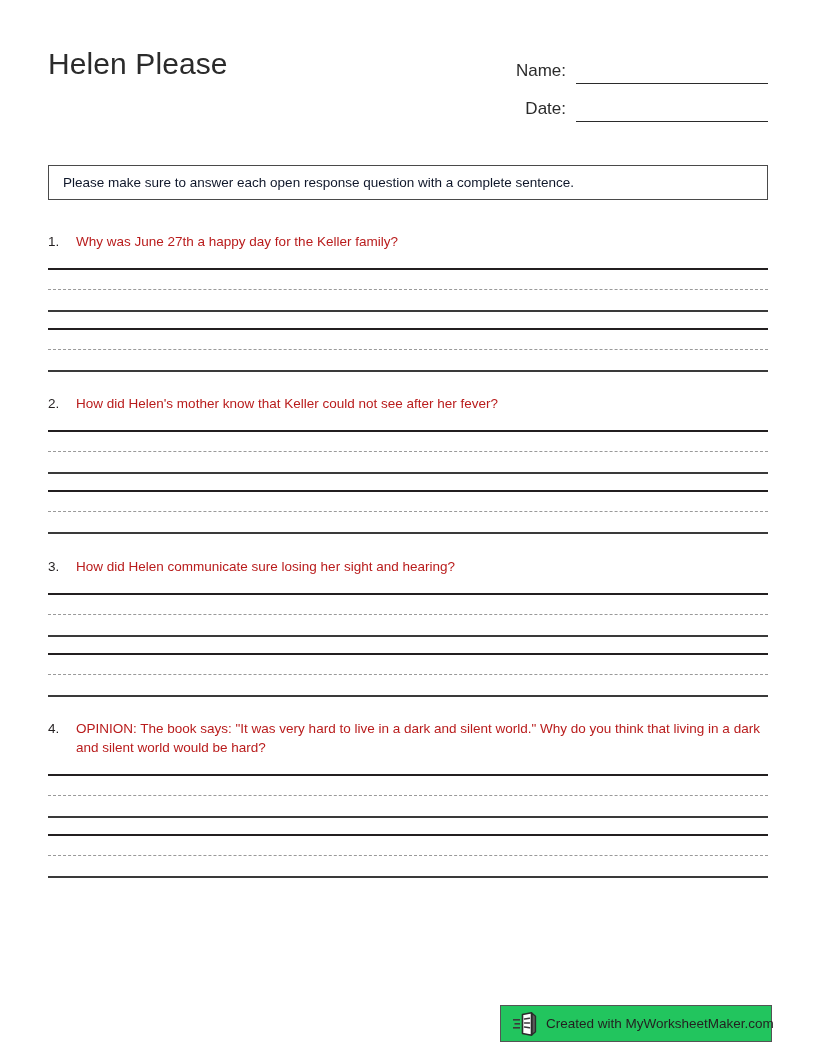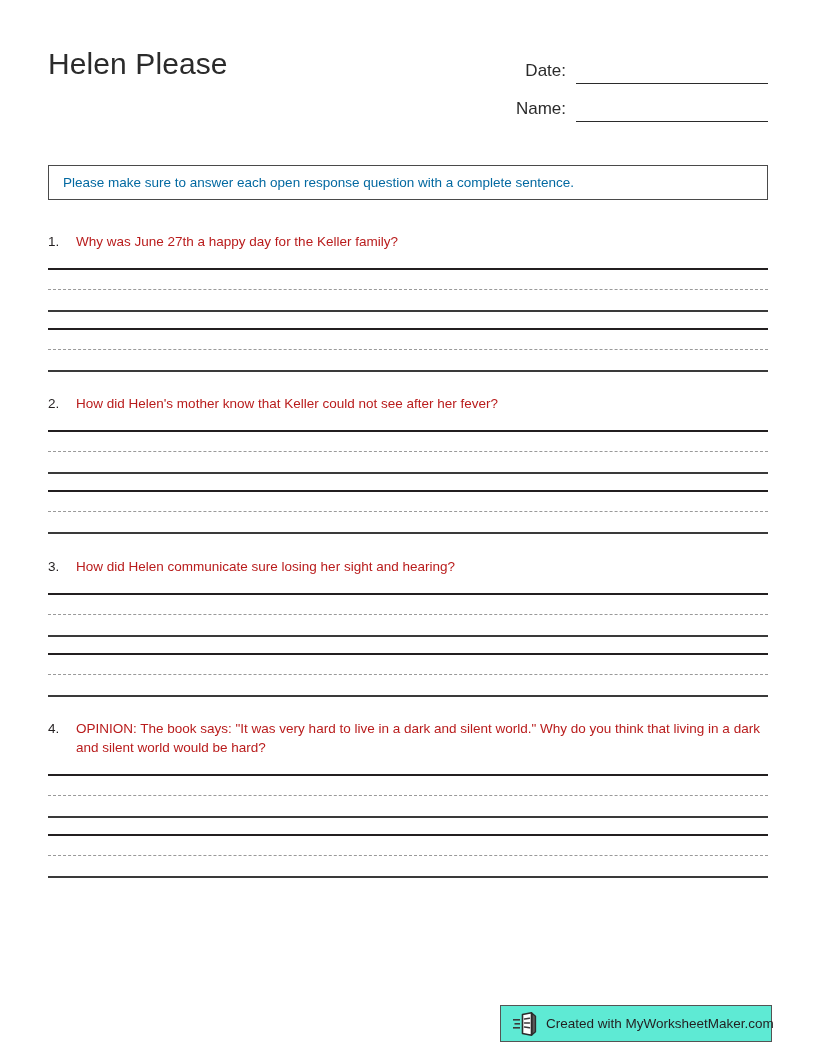--- a/index.html
+++ b/index.html
@@ -79,21 +79,21 @@
     height: 35px;
     border: 1.3px solid #4a4a4a;
     box-sizing: border-box;
     display: flex;
     align-items: center;
     background: #ffffff;
   }
   .instruction-text {
     padding-left: 14px;
     font-size: 13.5px;
-    color: #0369a1;
+    color: #0f172a;
     line-height: 17px;
   }
 
   
   .question-block {
     position: absolute;
     left: 48px;
     width: 720px;
   }
   .question-head {
@@ -149,21 +149,21 @@
   .footer-badge {
     position: absolute;
     left: 500px;
     top: 1005px;
     width: 272px;
     height: 37px;
     border: 1.3px solid #545454;
     box-sizing: border-box;
     display: flex;
     align-items: center;
-    background: #5eead4;
+    background: #22c55e;
   }
   .footer-logo {
     flex: 0 0 auto;
     margin-left: 12px;
     margin-right: 7px;
     width: 26px;
     height: 24px;
     display: block;
   }
   .footer-text {
@@ -176,25 +176,25 @@
 </head>
 <body>
 
 <div class="page">
 
   <div class="header">
     <div class="worksheet-title">Helen Please</div>
 
     <div class="name-date">
       <div class="field-row">
+        <span class="field-label">Name:</span>
+        <span class="field-rule"></span>
+      </div>
+      <div class="field-row">
         <span class="field-label">Date:</span>
-        <span class="field-rule"></span>
-      </div>
-      <div class="field-row">
-        <span class="field-label">Name:</span>
         <span class="field-rule"></span>
       </div>
     </div>
   </div>
 
   <div class="instruction-box">
     <div class="instruction-text">Please make sure to answer each open response question with a complete sentence.</div>
   </div>
 
   <div class="question-block" style="top:232px;">

